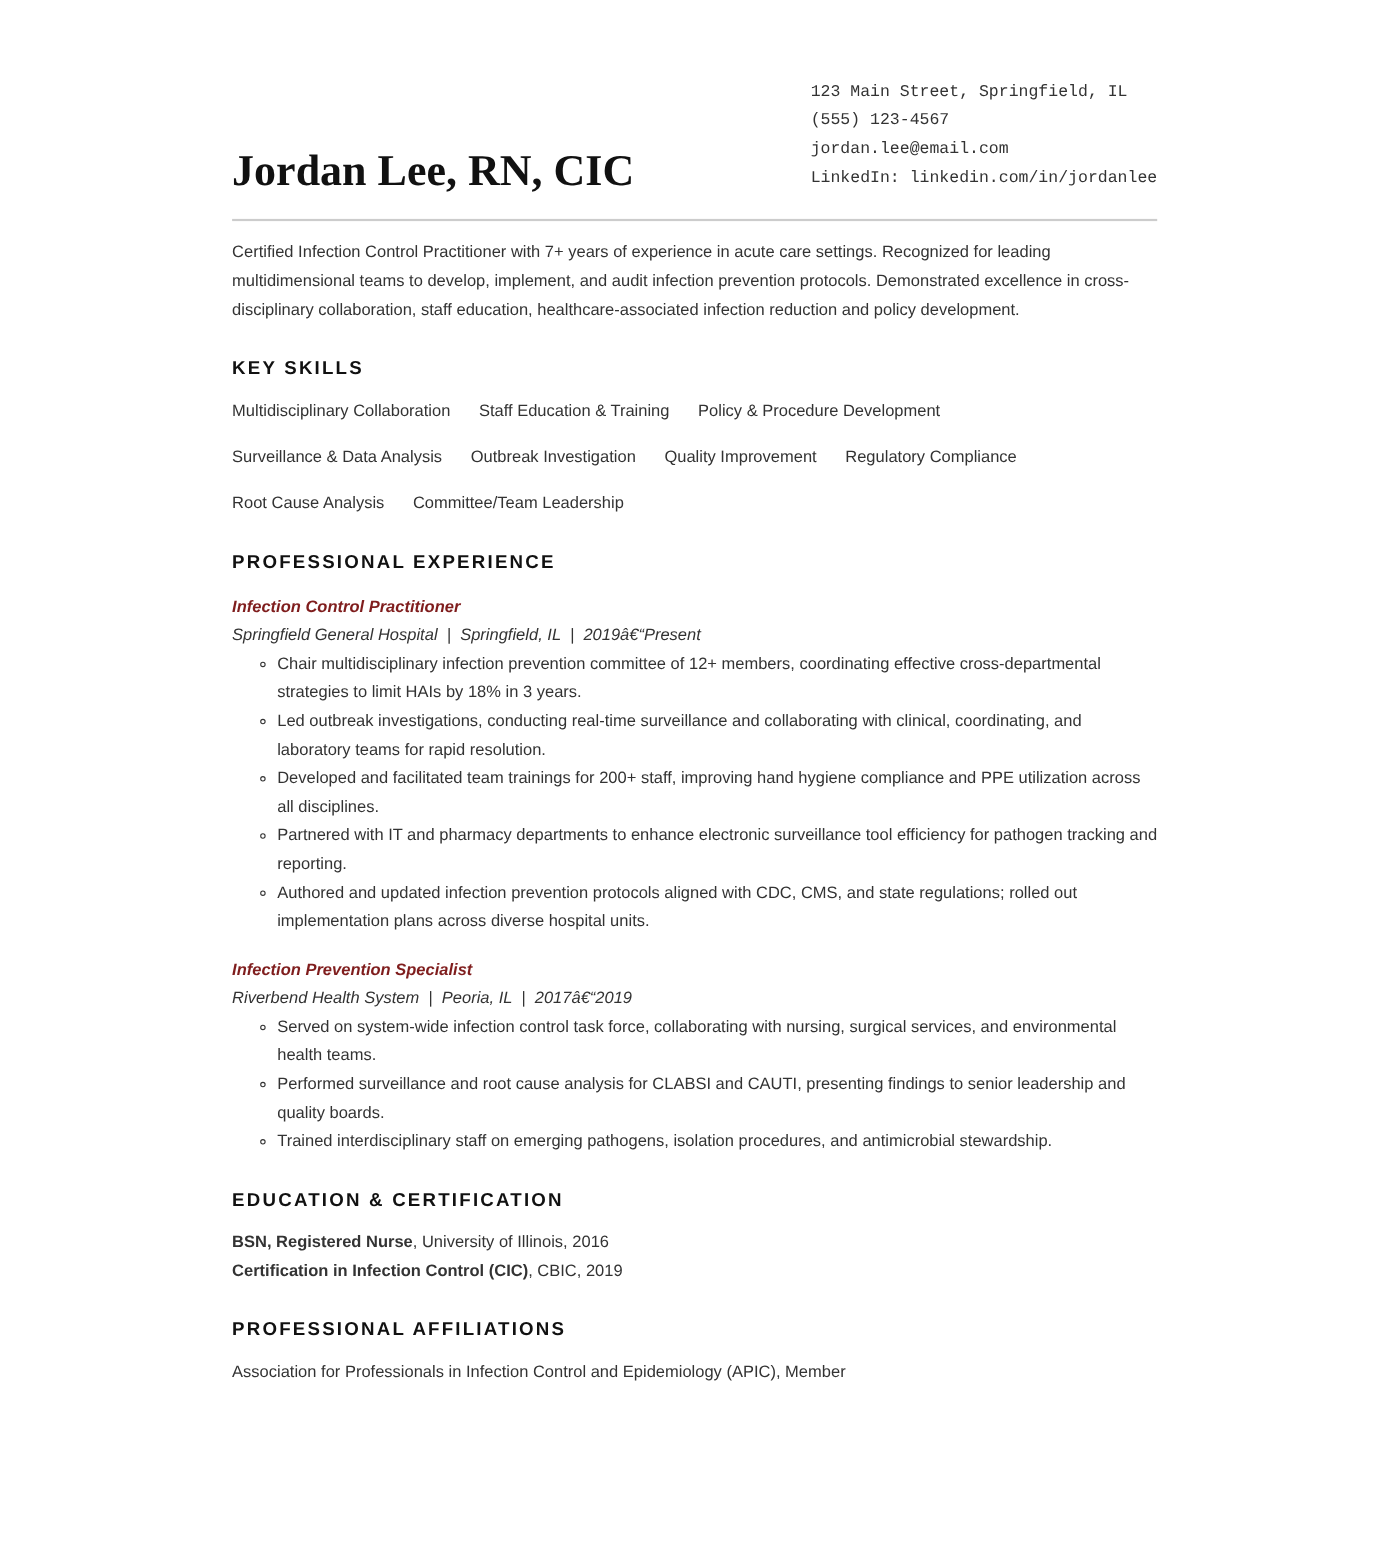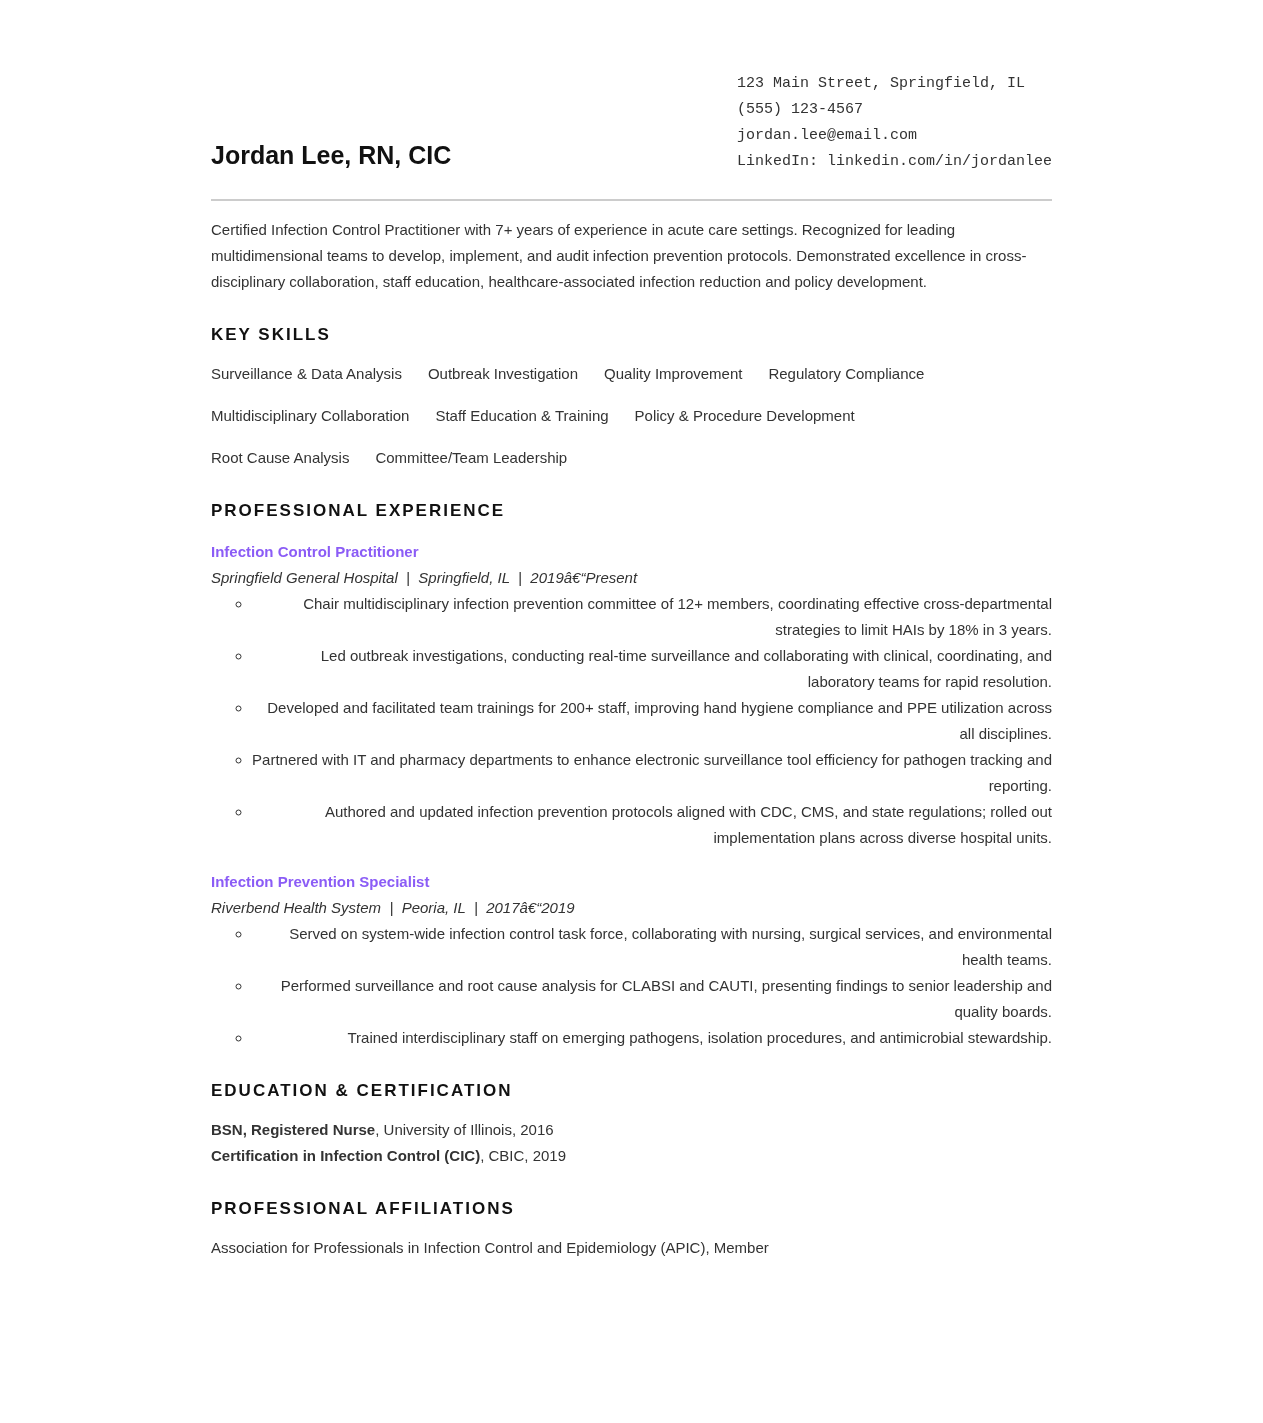--- a/index.html
+++ b/index.html
@@ -12,25 +12,26 @@
     font-size: 15px;
     line-height: 26px;
   }
   .header {
     display: flex;
     justify-content: space-between;
     align-items: flex-end;
   }
   .name {
     margin: 0;
-    font-size: 25px;
+    font-size: 40px;
     line-height: 40px;
     font-weight: bold;
     color: var(--heading, #111111);
     white-space: nowrap;
+    font-family: Liberation Serif, serif;
   }
   .contact { text-align: left; font-family: Liberation Mono, monospace; }
   .contact-line { line-height: 26px; }
   .divider {
     border: none;
     border-top: 2px solid var(--rule, #cccccc);
     margin: 24px 0 0;
   }
   .heading {
     margin: 30px 0 0;
@@ -46,33 +47,34 @@
     gap: 26px;
     margin-top: 16px;
     flex-wrap: nowrap;
     white-space: nowrap;
   }
   .job-title {
     margin: 18px 0 0;
     font-size: 15px;
     line-height: 26px;
     font-weight: bold;
-    color: #8b5cf6;
+    color: #7f1d1d;
+    font-style: italic;
   }
   .job-meta {
     margin: 0;
     font-style: italic;
     white-space: pre-wrap;
   }
   .job-bullets {
     margin: 0;
     padding: 0 0 0 41px;
     list-style-type: circle;
   }
-  .job-bullet { margin: 0; text-align: right; }
+  .job-bullet { margin: 0; }
   .edu-list { margin-top: 16px; }
   .edu-item { margin: 0; }
   .bold { font-weight: bold; }
 </style>
 </head>
 <body>
 
 <div class="page">
 
   <header class="header">
@@ -94,37 +96,37 @@
 
   <section class="section">
     <p class="body-text">Certified Infection Control Practitioner with 7+ years of experience in acute care settings. Recognized for leading multidimensional teams to develop, implement, and audit infection prevention protocols. Demonstrated excellence in cross-disciplinary collaboration, staff education, healthcare-associated infection reduction and policy development.</p>
   </section>
 
   <section class="section">
     <h2 class="heading">KEY SKILLS</h2>
 
       <div class="skills-row">
 
+          <span class="skill">Multidisciplinary Collaboration</span>
+
+          <span class="skill">Staff Education &amp; Training</span>
+
+          <span class="skill">Policy &amp; Procedure Development</span>
+
+      </div>
+
+      <div class="skills-row">
+
           <span class="skill">Surveillance &amp; Data Analysis</span>
 
           <span class="skill">Outbreak Investigation</span>
 
           <span class="skill">Quality Improvement</span>
 
           <span class="skill">Regulatory Compliance</span>
-
-      </div>
-
-      <div class="skills-row">
-
-          <span class="skill">Multidisciplinary Collaboration</span>
-
-          <span class="skill">Staff Education &amp; Training</span>
-
-          <span class="skill">Policy &amp; Procedure Development</span>
 
       </div>
 
       <div class="skills-row">
 
           <span class="skill">Root Cause Analysis</span>
 
           <span class="skill">Committee/Team Leadership</span>
 
       </div>

